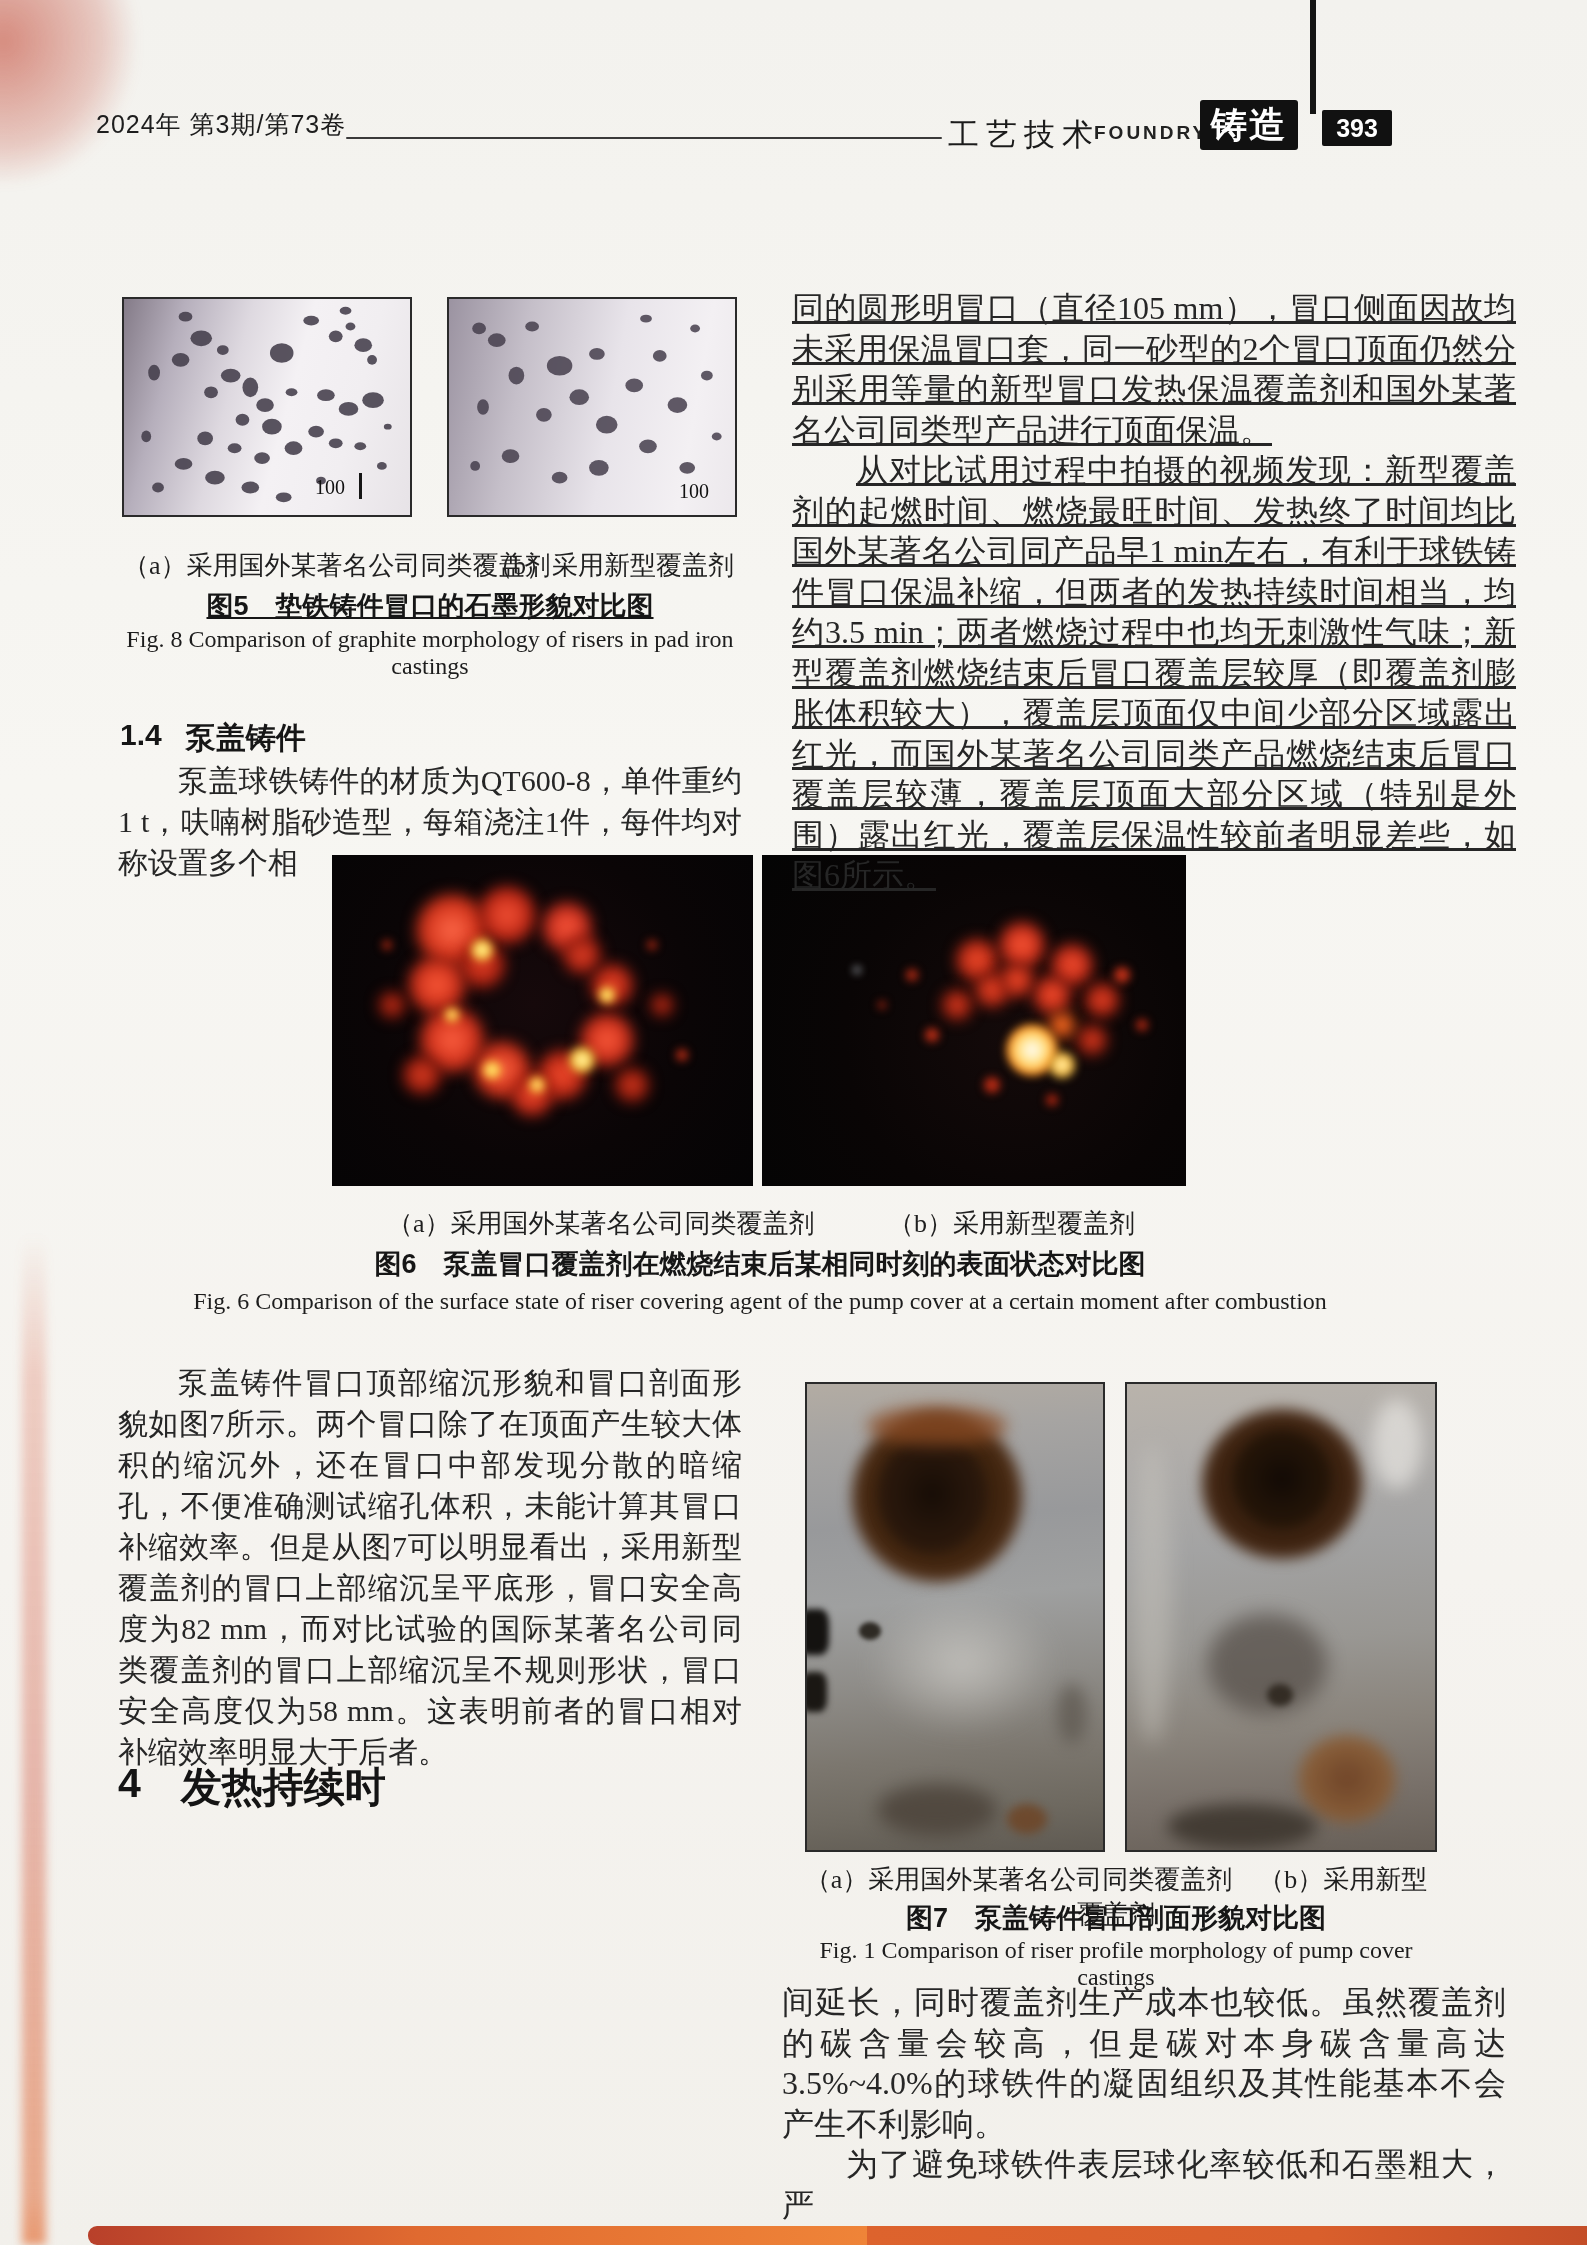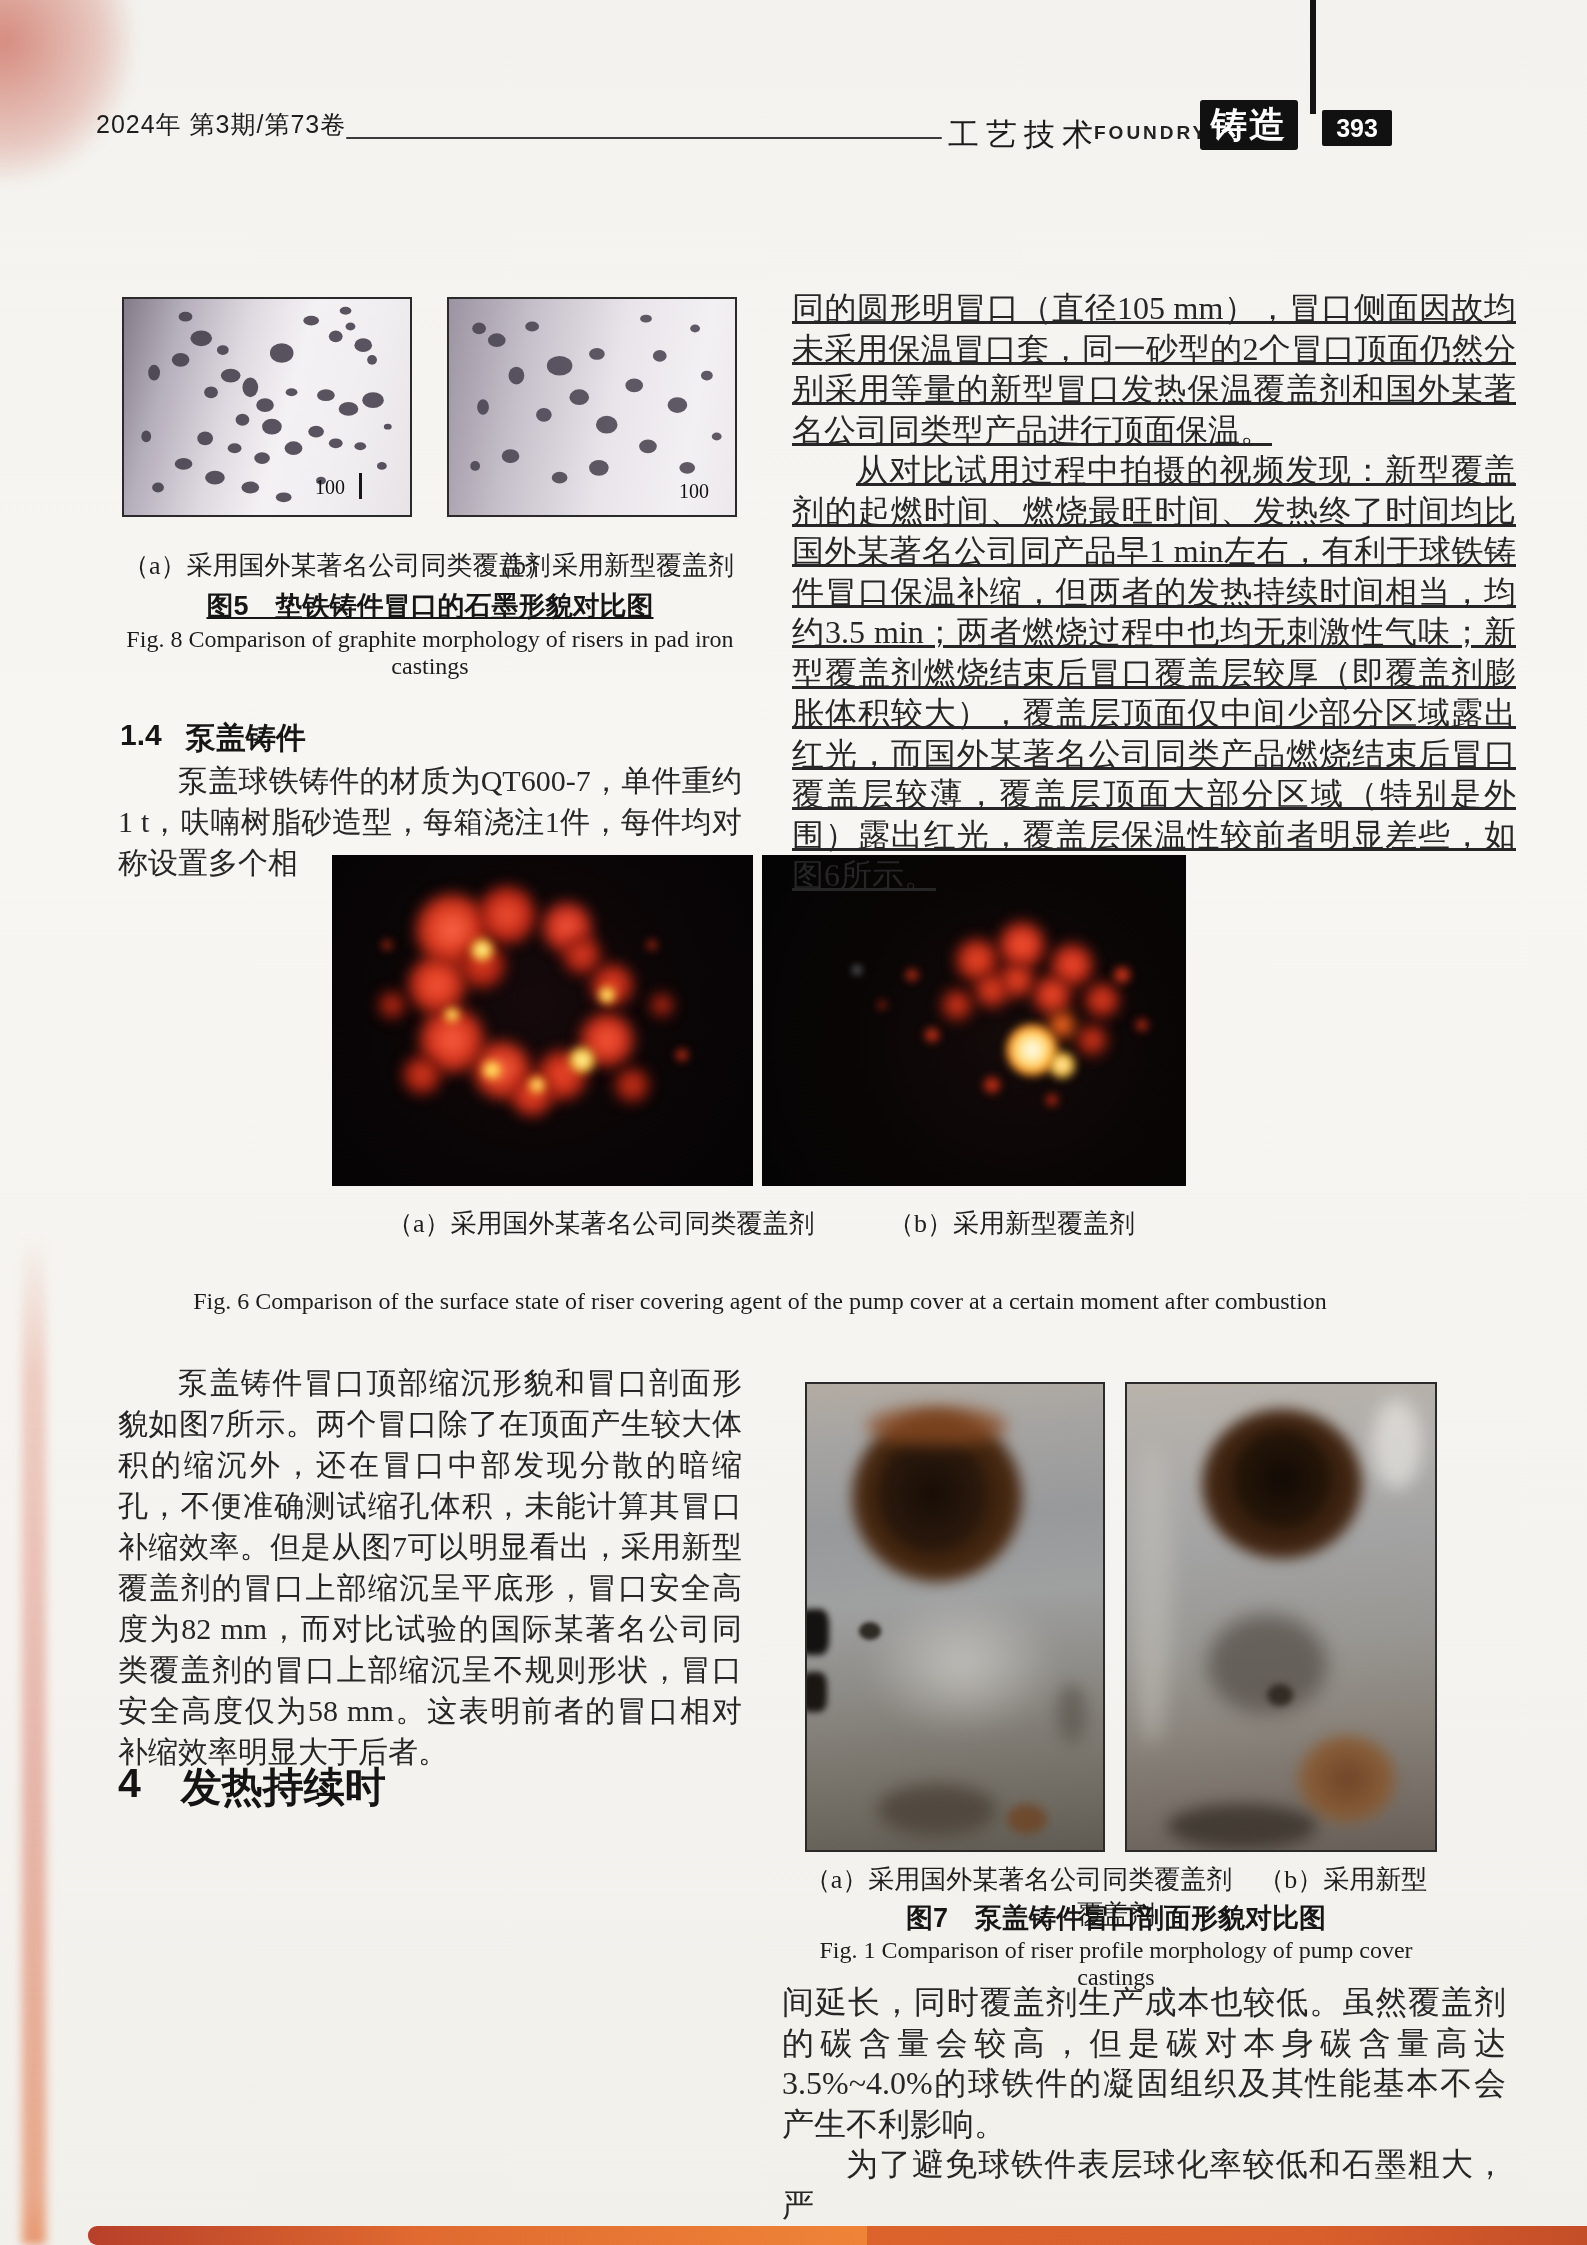--- a/index.html
+++ b/index.html
@@ -156,21 +156,21 @@
 
   <div class="abs cap" style="left:123px;top:548px;">（a）采用国外某著名公司同类覆盖剂</div>
   <div class="abs cap" style="left:487px;top:548px;">（b）采用新型覆盖剂</div>
   <div class="abs figtitle-zh" style="left:118px;top:588px;width:624px;text-decoration:underline;">图5　垫铁铸件冒口的石墨形貌对比图</div>
   <div class="abs figtitle-en" style="left:100px;top:626px;width:660px;">Fig. 8 Comparison of graphite morphology of risers in pad iron castings</div>
 
   <div class="abs h33">
     <span>1.4</span>
     <span>泵盖铸件</span>
   </div>
-  <div class="abs para lcol indent" style="left:118px;top:760px;">泵盖球铁铸件的材质为QT600-7，单件重约1 t，呋喃树脂砂造型，每箱浇注1件，每件均对称设置多个相</div>
+  <div class="abs para lcol indent" style="left:118px;top:760px;">泵盖球铁铸件的材质为QT600-8，单件重约1 t，呋喃树脂砂造型，每箱浇注1件，每件均对称设置多个相</div>
 
   <div class="abs fig-img fig6a">
     <i class="b" style="left:82px;top:37px;width:76px;height:76px;background:radial-gradient(circle,#ff6a4a 0%,#d03018 55%,rgba(160,20,10,0) 78%);"></i>
     <i class="b" style="left:145px;top:30px;width:60px;height:60px;background:radial-gradient(circle,#f85538 0%,#b82312 58%,transparent 78%);"></i>
     <i class="b" style="left:209px;top:46px;width:52px;height:52px;background:radial-gradient(circle,#ff5c40 0%,#c02818 58%,transparent 78%);"></i>
     <i class="b" style="left:126px;top:86px;width:48px;height:48px;background:radial-gradient(circle,#e84228 0%,#a01d0e 60%,transparent 80%);"></i>
     <i class="b" style="left:75px;top:100px;width:60px;height:60px;background:radial-gradient(circle,#ff5c3a 0%,#c32a16 58%,transparent 78%);"></i>
     <i class="b" style="left:86px;top:151px;width:68px;height:68px;background:radial-gradient(circle,#ff6242 0%,#cc2d18 56%,transparent 78%);"></i>
     <i class="b" style="left:140px;top:185px;width:60px;height:60px;background:radial-gradient(circle,#ff6845 0%,#c82c16 58%,transparent 78%);"></i>
     <i class="b" style="left:204px;top:194px;width:52px;height:52px;background:radial-gradient(circle,#f95030 0%,#b52412 58%,transparent 78%);"></i>
@@ -211,20 +211,21 @@
     <i class="b by" style="left:116px;top:146px;width:8px;height:8px;background:#9a2210;"></i>
     <i class="b by" style="left:352px;top:112px;width:16px;height:16px;background:#c03018;"></i>
     <i class="b by" style="left:374px;top:164px;width:12px;height:12px;background:#aa2612;"></i>
     <i class="b by" style="left:222px;top:222px;width:16px;height:16px;background:#b62a14;"></i>
     <i class="b by" style="left:284px;top:239px;width:12px;height:12px;background:#a82410;"></i>
     <i class="b by" style="left:92px;top:112px;width:6px;height:6px;background:#cfd8e0;"></i>
   </div>
 
   <div class="abs cap" style="left:387px;top:1206px;">（a）采用国外某著名公司同类覆盖剂</div>
   <div class="abs cap" style="left:888px;top:1206px;">（b）采用新型覆盖剂</div>
+  <div class="abs figtitle-zh" style="left:230px;top:1246px;width:1060px;">图6　泵盖冒口覆盖剂在燃烧结束后某相同时刻的表面状态对比图</div>
   <div class="abs figtitle-en" style="left:130px;top:1288px;width:1260px;">Fig. 6 Comparison of the surface state of riser covering agent of the pump cover at a certain moment after combustion</div>
 
   <div class="abs para lcol indent" style="left:118px;top:1362px;">泵盖铸件冒口顶部缩沉形貌和冒口剖面形貌如图7所示。两个冒口除了在顶面产生较大体积的缩沉外，还在冒口中部发现分散的暗缩孔，不便准确测试缩孔体积，未能计算其冒口补缩效率。但是从图7可以明显看出，采用新型覆盖剂的冒口上部缩沉呈平底形，冒口安全高度为82 mm，而对比试验的国际某著名公司同类覆盖剂的冒口上部缩沉呈不规则形状，冒口安全高度仅为58 mm。这表明前者的冒口相对补缩效率明显大于后者。</div>
 
   <div class="abs h4">
     <span>4</span>
     <span>发热持续时</span>
   </div>
 
   <div class="abs para rcol" style="left:792px;top:288px;text-decoration:underline;">

